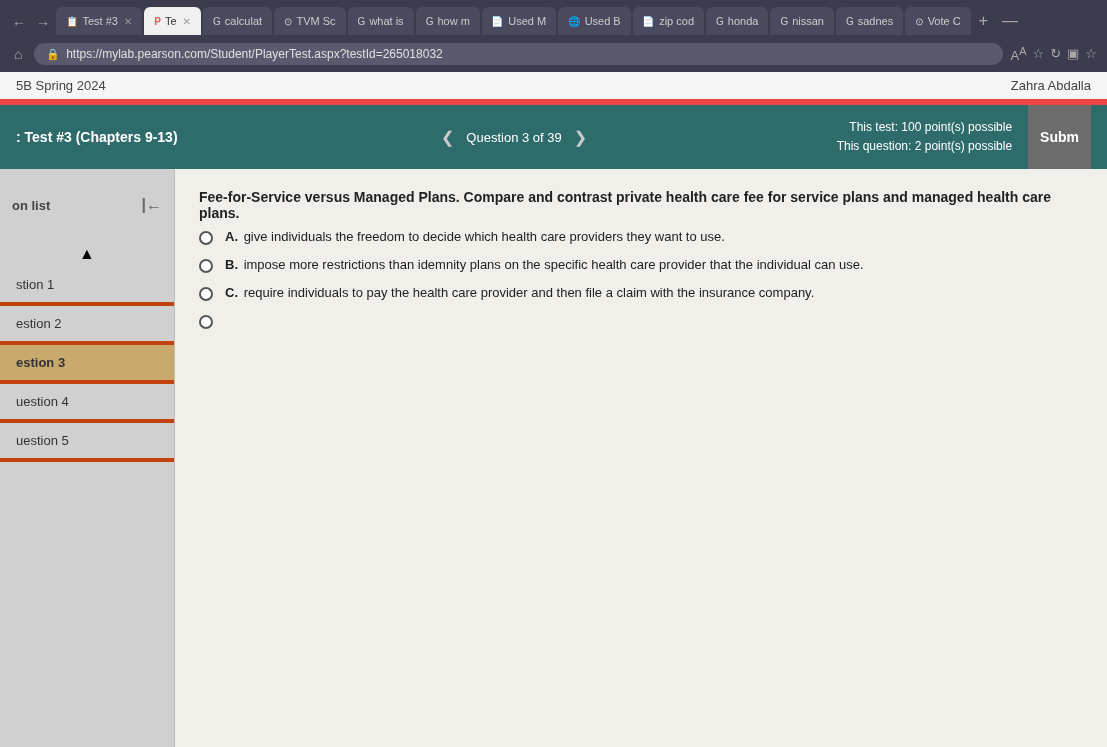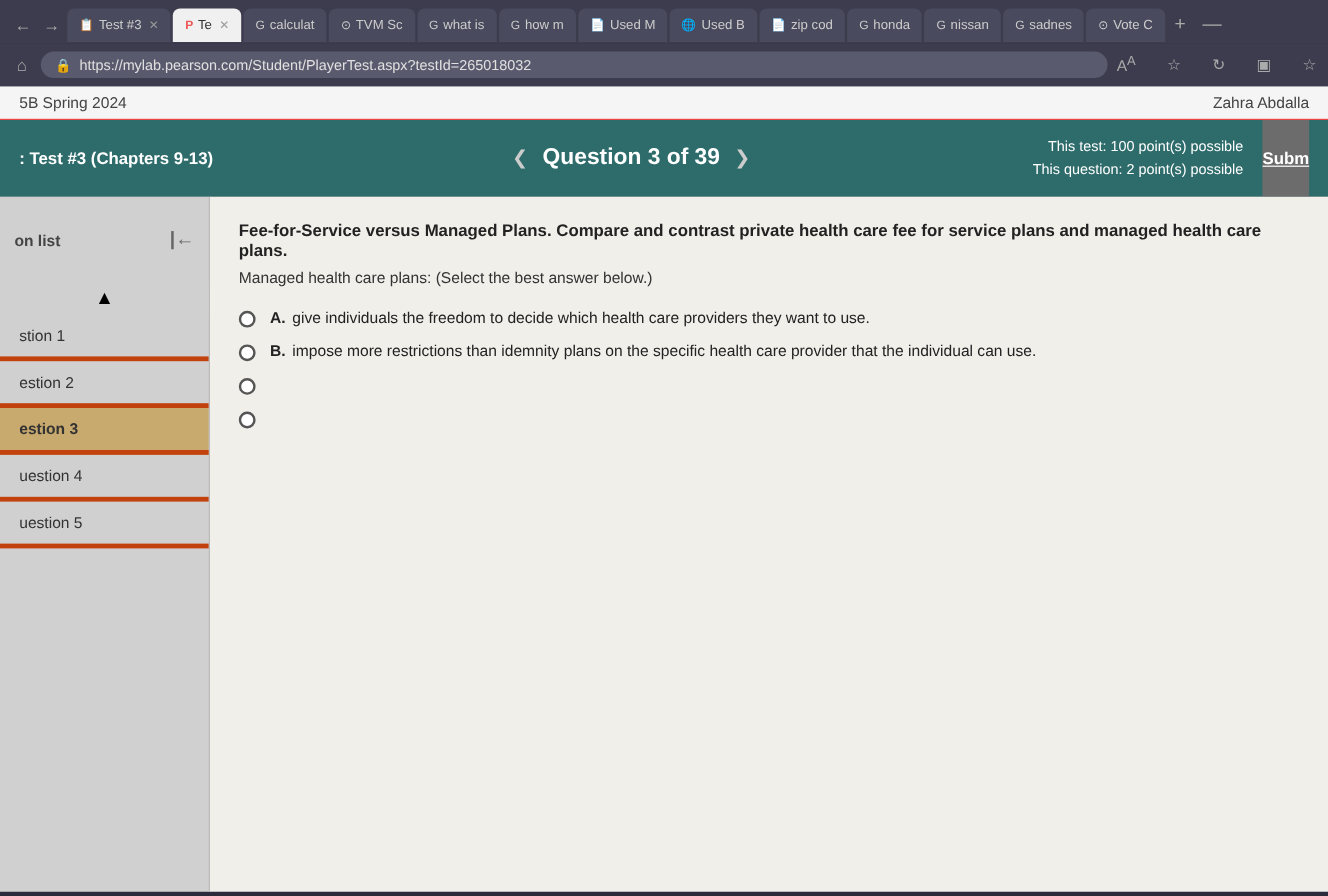--- a/index.html
+++ b/index.html
@@ -86,35 +86,35 @@
       display: flex;
       align-items: center;
       gap: 6px;
     }
 
     .lock-icon { color: #aaa; font-size: 11px; }
 
     .address-actions {
       display: flex;
       align-items: center;
-      gap: 26px;
+      gap: 6px;
       color: #aaa;
       font-size: 13px;
     }
 
     
     .page-header {
       background: #f5f5f5;
       padding: 6px 16px;
       font-size: 13px;
       color: #444;
       display: flex;
       justify-content: space-between;
       align-items: center;
-      border-bottom: 1px solid #ef4444;
+      border-bottom: 6px solid #ef4444;
     }
 
     
     .test-header {
       background: #2e6b6b;
       color: white;
       display: flex;
       align-items: center;
       padding: 0 16px;
       height: 64px;
@@ -134,42 +134,41 @@
       justify-content: center;
     }
 
     .nav-arrow {
       color: #ccc;
       font-size: 16px;
       cursor: pointer;
     }
 
     .question-label {
-      font-size: 19px;
-      font-weight: bold;
+      font-size: 13px;
+      font-weight: normal;
     }
 
     .test-info {
       text-align: right;
       font-size: 12px;
       line-height: 1.6;
       flex: 1;
     }
 
     .submit-btn {
       background: #6c6c6c;
       color: white;
-      padding: 10px 0;
+      padding: 10px 12px;
       font-size: 14px;
       font-weight: bold;
       border: none;
       cursor: pointer;
       height: 100%;
       margin-left: 16px;
-      text-decoration: underline;
     }
 
     
     .main-content {
       display: flex;
       background: #e8e8e8;
       height: calc(747px - 36px - 36px - 32px - 64px);
     }
 
     
@@ -426,39 +425,42 @@
     <div class="sidebar-item">
       <span>uestion 4</span>
     </div>
     <div class="sidebar-item">
       <span>uestion 5</span>
     </div>
   </div>
 
   <div class="question-area">
     <p class="question-title"><strong>Fee-for-Service versus Managed Plans.</strong> <span>Compare and contrast private health care fee for service plans and managed health care plans.</span></p>
-    <p class="question-instruction">Managed health care plans:  (Select the best answer below.)</p>
 
     <ul class="options-list">
       <li class="option-item">
         <div class="option-radio"></div>
         <span>
           <span class="option-label">A.</span>
           <span>give individuals the freedom to decide which health care providers they want to use.</span>
         </span>
       </li>
       <li class="option-item">
         <div class="option-radio"></div>
         <span>
           <span class="option-label">B.</span>
           <span>impose more restrictions than idemnity plans on the specific health care provider that the individual can use.</span>
         </span>
       </li>
       <li class="option-item">
         <div class="option-radio"></div>
+        <span>
+          <span class="option-label">C.</span>
+          <span>require individuals to pay the health care provider and then file a claim with the insurance company.</span>
+        </span>
       </li>
       <li class="option-item">
         <div class="option-radio"></div>
       </li>
     </ul>
   </div>
 
 </div>
 
 <div class="bottom-bar">

